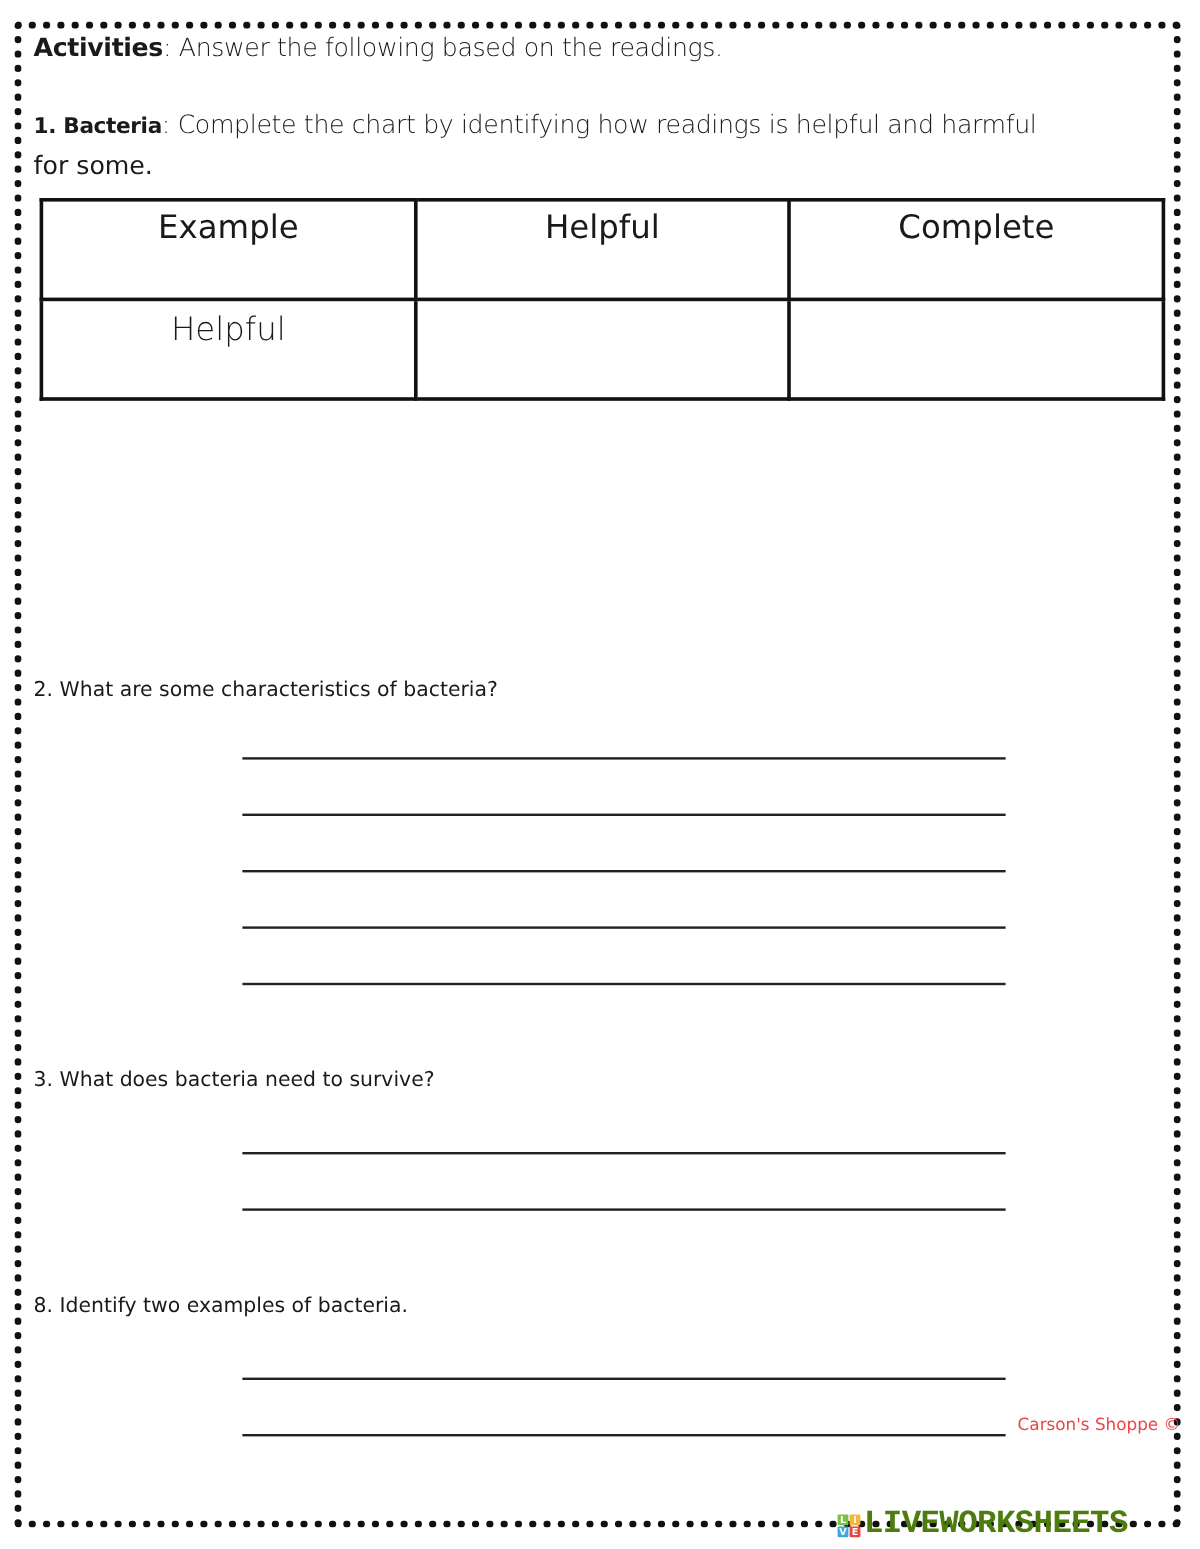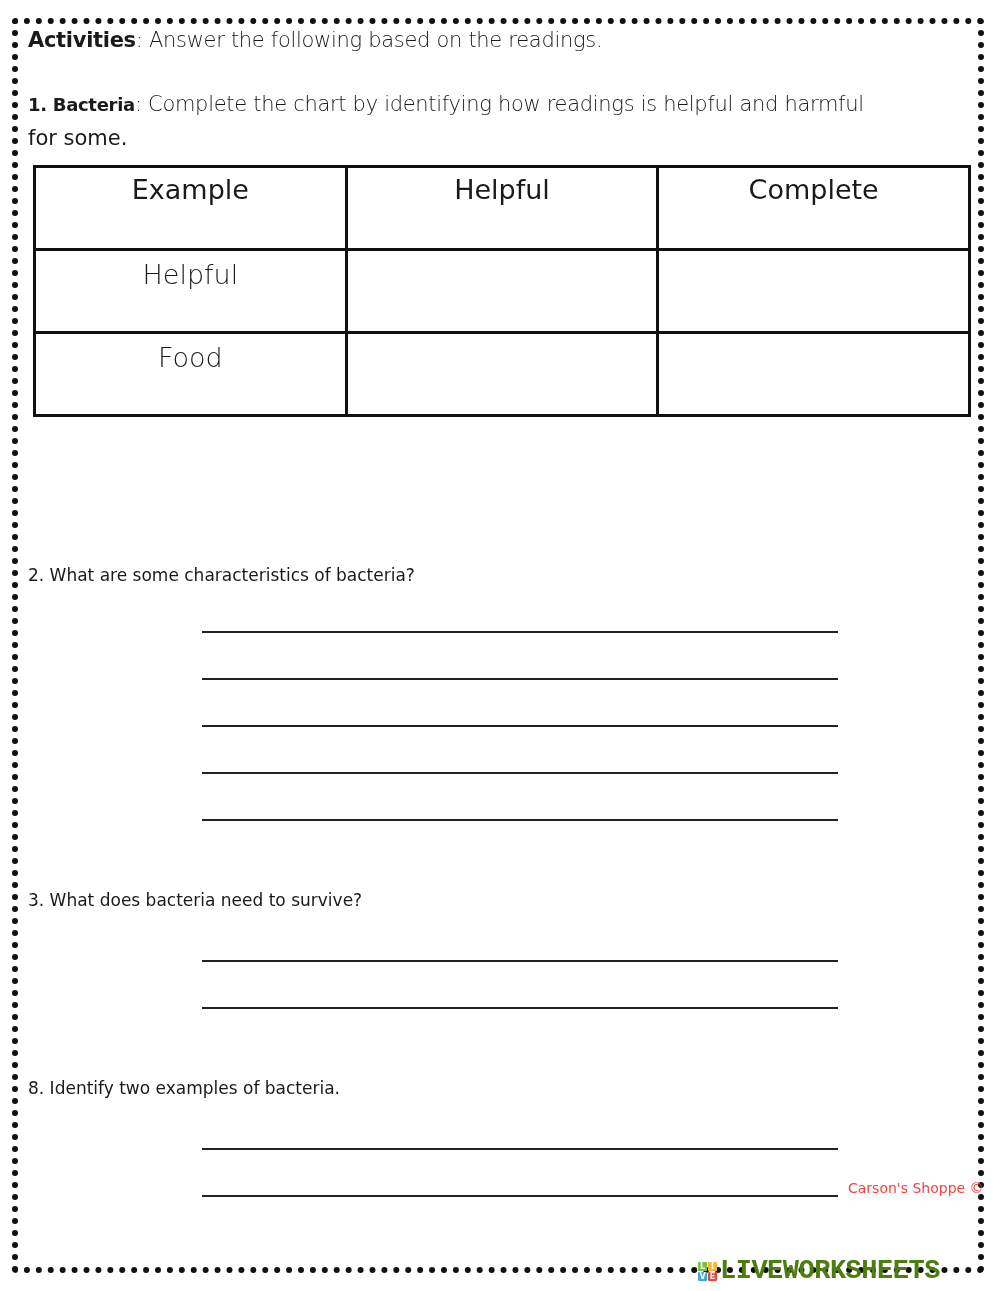--- a/index.html
+++ b/index.html
@@ -43,25 +43,20 @@
       <tr>
     <th>Example</th>
     <th>Helpful</th>
     <th>Complete</th>
   </tr>
   <tr>
     <td class="row-label">Helpful</td>
     <td></td>
     <td></td>
   </tr>
-  <tr>
-    <td class="row-label">Food</td>
-    <td></td>
-    <td></td>
-  </tr>
 </tbody>
   </table>
 
 <div class="q" style="top:565px;">2. What are some characteristics of bacteria?</div>
 <div class="ans-line" style="top:631px;"></div>
 <div class="ans-line" style="top:678px;"></div>
 <div class="ans-line" style="top:725px;"></div>
 <div class="ans-line" style="top:772px;"></div>
 <div class="ans-line" style="top:819px;"></div>
 

